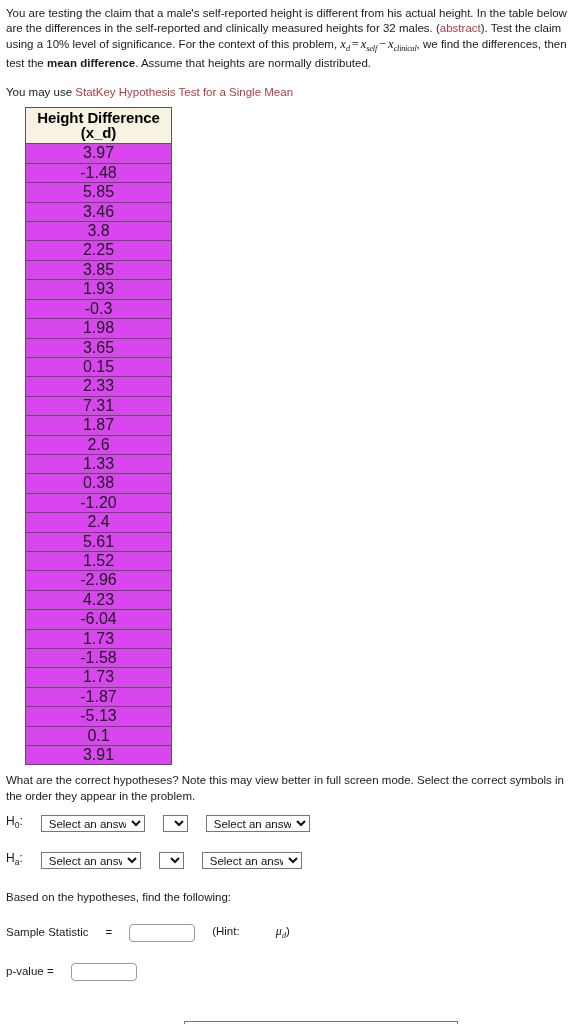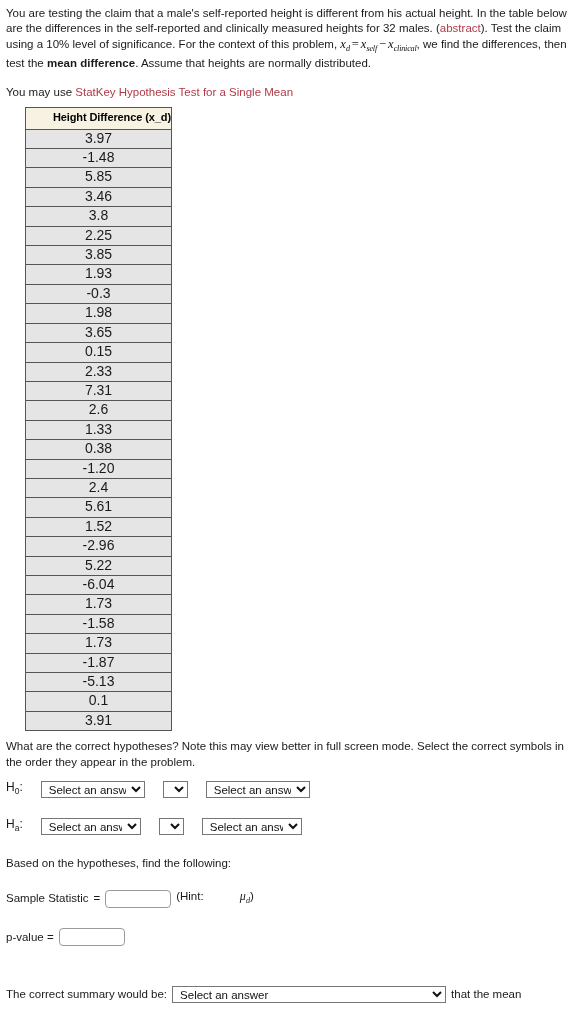--- a/index.html
+++ b/index.html
@@ -60,33 +60,33 @@
     margin: 6px 0 0 19px;
   }
   table.dtable {
     border-collapse: collapse;
     width: 147px;
     table-layout: fixed;
   }
   table.dtable th {
     background: #f7f2e2;
     border: 1px solid #555555;
-    font-size: 11px;
+    font-size: 15px;
     font-weight: bold;
     color: #000;
-    text-align: right;
+    text-align: center;
     padding: 2px 0 3px 0;
     height: 16px;
     letter-spacing: -0.1px;
   }
   table.dtable td {
-    background: #e5e5e5;
+    background: #d946ef;
     border: 1px solid #555555;
     text-align: center;
-    font-size: 14px;
+    font-size: 16px;
     color: #1a1a1a;
     padding: 1px 0 2px 0;
     height: 15px;
   }
 
   
   .hyp-row {
     display: flex;
     align-items: center;
     gap: 18px;
@@ -130,21 +130,21 @@
     height: 18px;
     box-sizing: border-box;
     padding: 1px 4px;
   }
   input.stat-box { width: 66px; }
   input.pval-box { width: 66px; }
 
   .inline-row {
     display: flex;
     align-items: center;
-    gap: 5px;
+    gap: 17px;
     flex-wrap: wrap;
   }
   .mu {
     font-family: "Liberation Serif", "DejaVu Serif", serif;
     font-style: italic;
     font-size: 12px;
     margin-left: 33px;
   }
   .mu .sub { font-size: 8.2px; vertical-align: -0.32em; }
   .tail-text { font-size: 11.5px; }
@@ -204,20 +204,23 @@
           <tr>
             <td>0.15</td>
           </tr>
           <tr>
             <td>2.33</td>
           </tr>
           <tr>
             <td>7.31</td>
           </tr>
           <tr>
+            <td>1.87</td>
+          </tr>
+          <tr>
             <td>2.6</td>
           </tr>
           <tr>
             <td>1.33</td>
           </tr>
           <tr>
             <td>0.38</td>
           </tr>
           <tr>
             <td>-1.20</td>
@@ -228,21 +231,21 @@
           <tr>
             <td>5.61</td>
           </tr>
           <tr>
             <td>1.52</td>
           </tr>
           <tr>
             <td>-2.96</td>
           </tr>
           <tr>
-            <td>5.22</td>
+            <td>4.23</td>
           </tr>
           <tr>
             <td>-6.04</td>
           </tr>
           <tr>
             <td>1.73</td>
           </tr>
           <tr>
             <td>-1.58</td>
           </tr>

